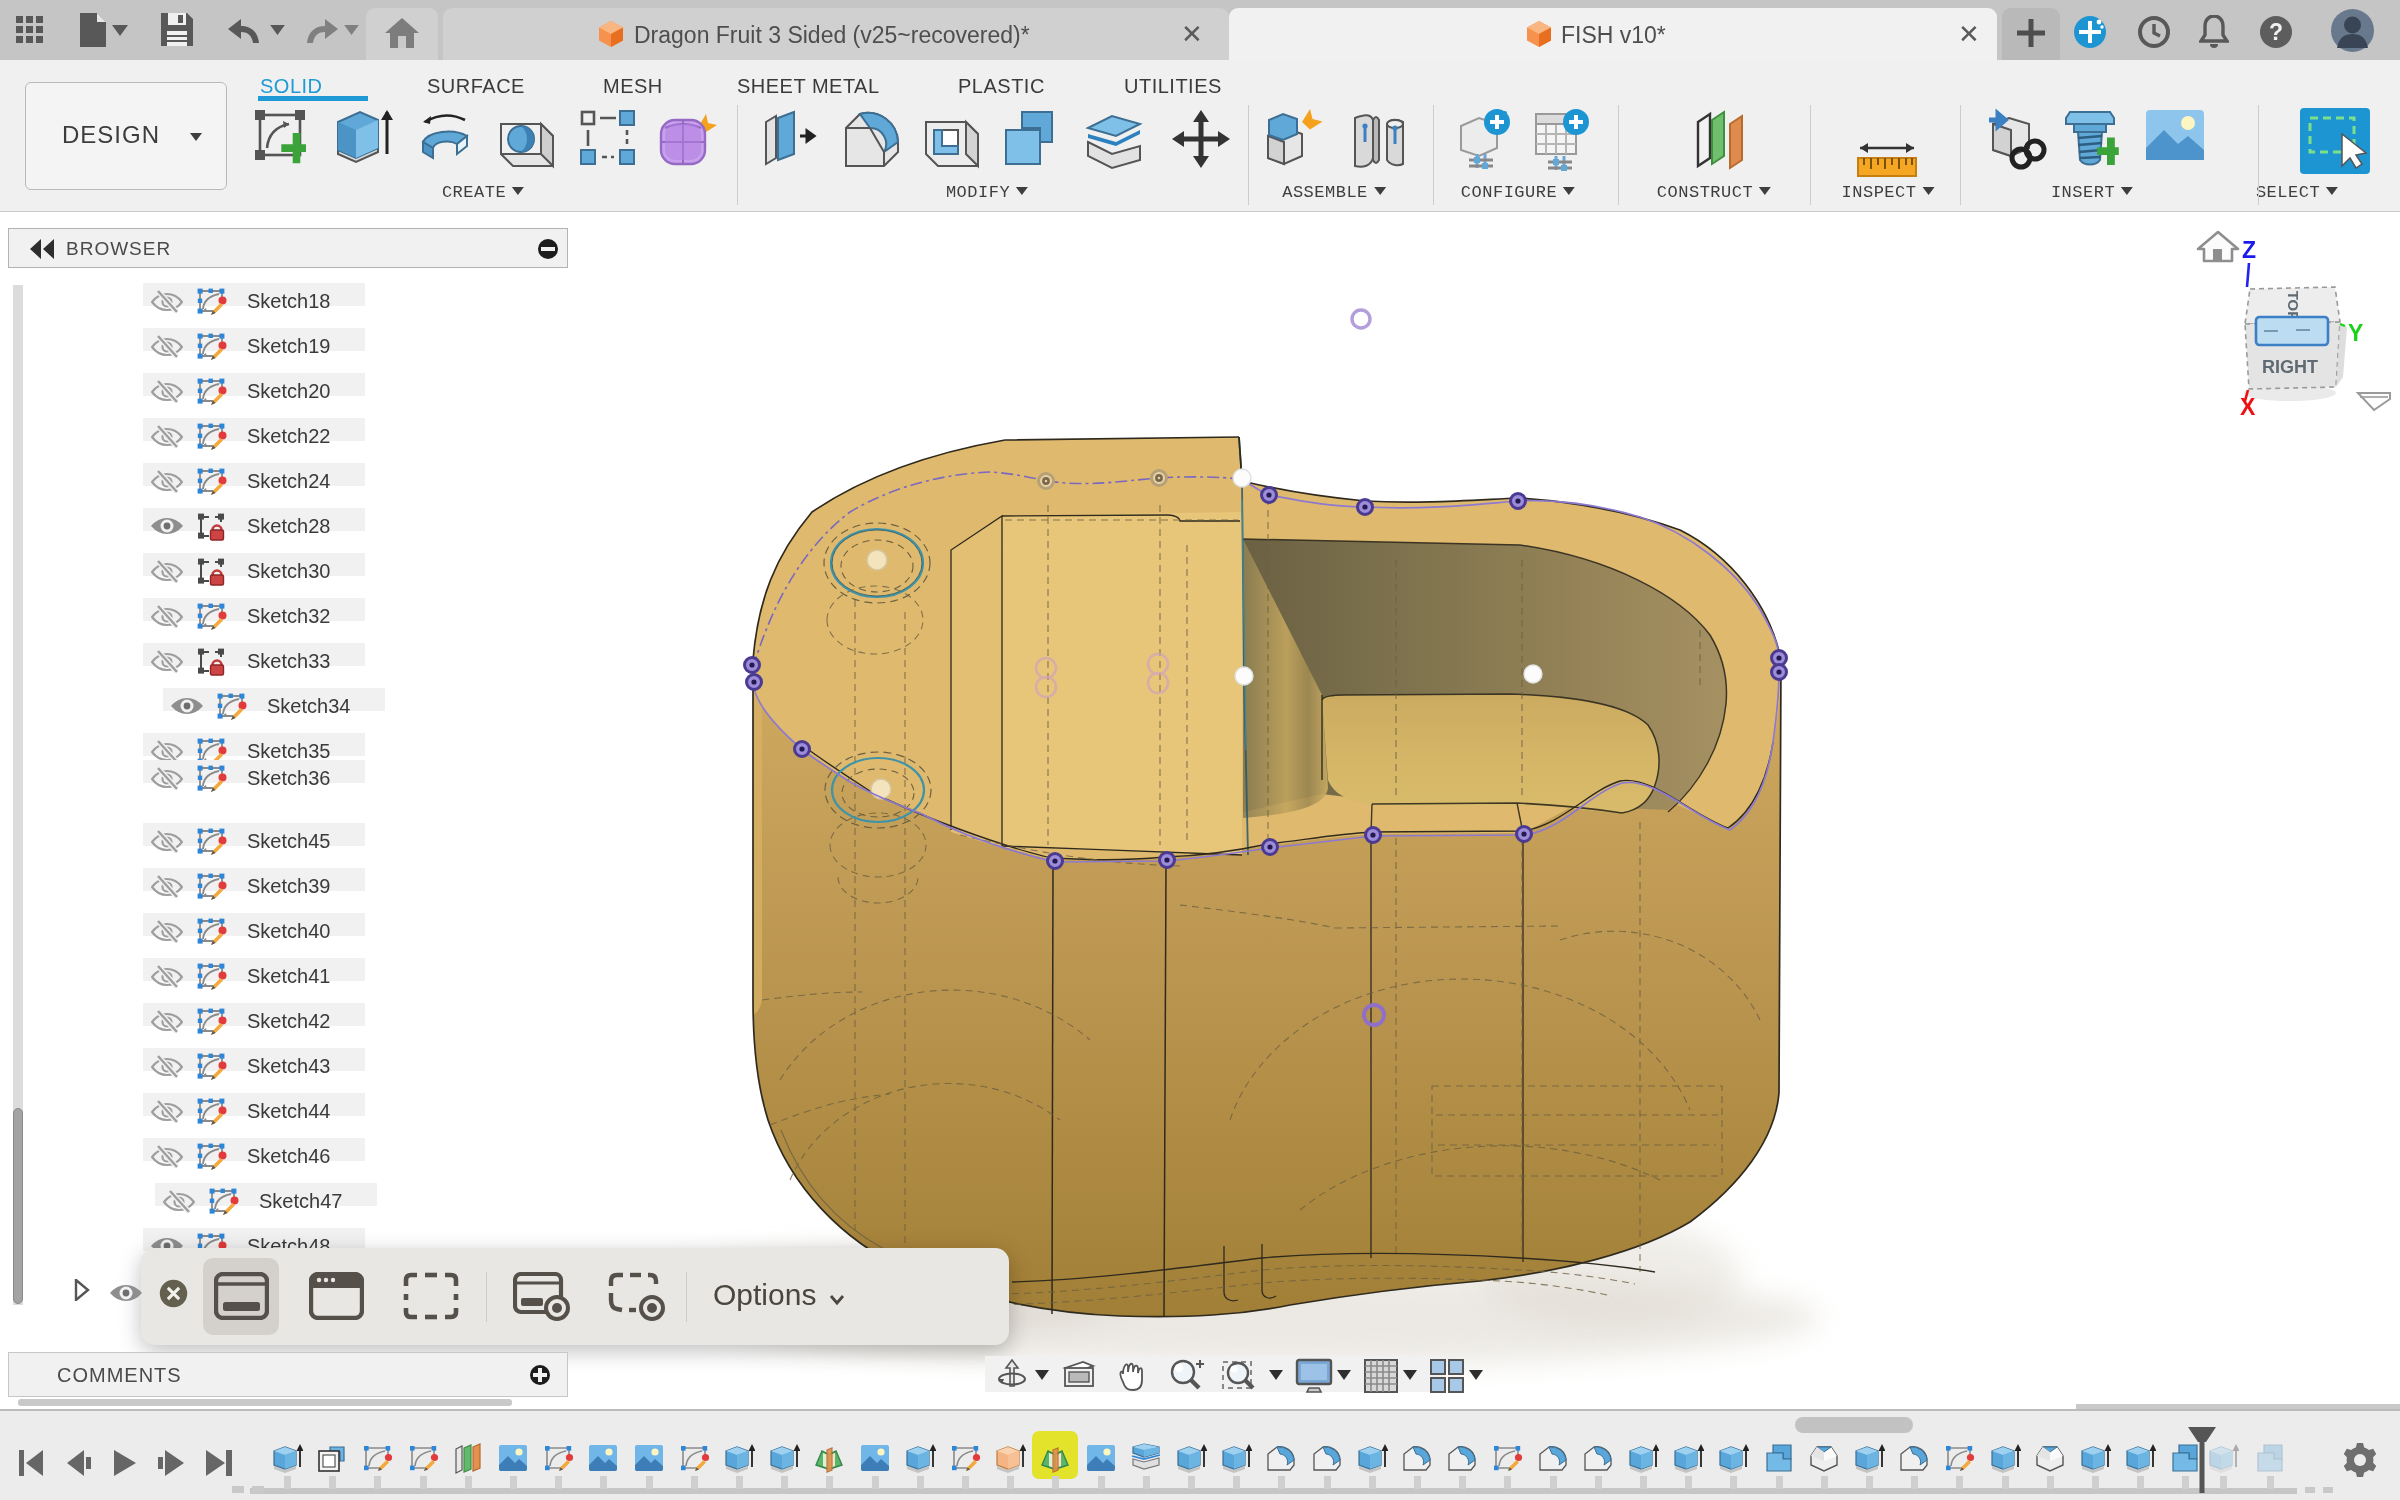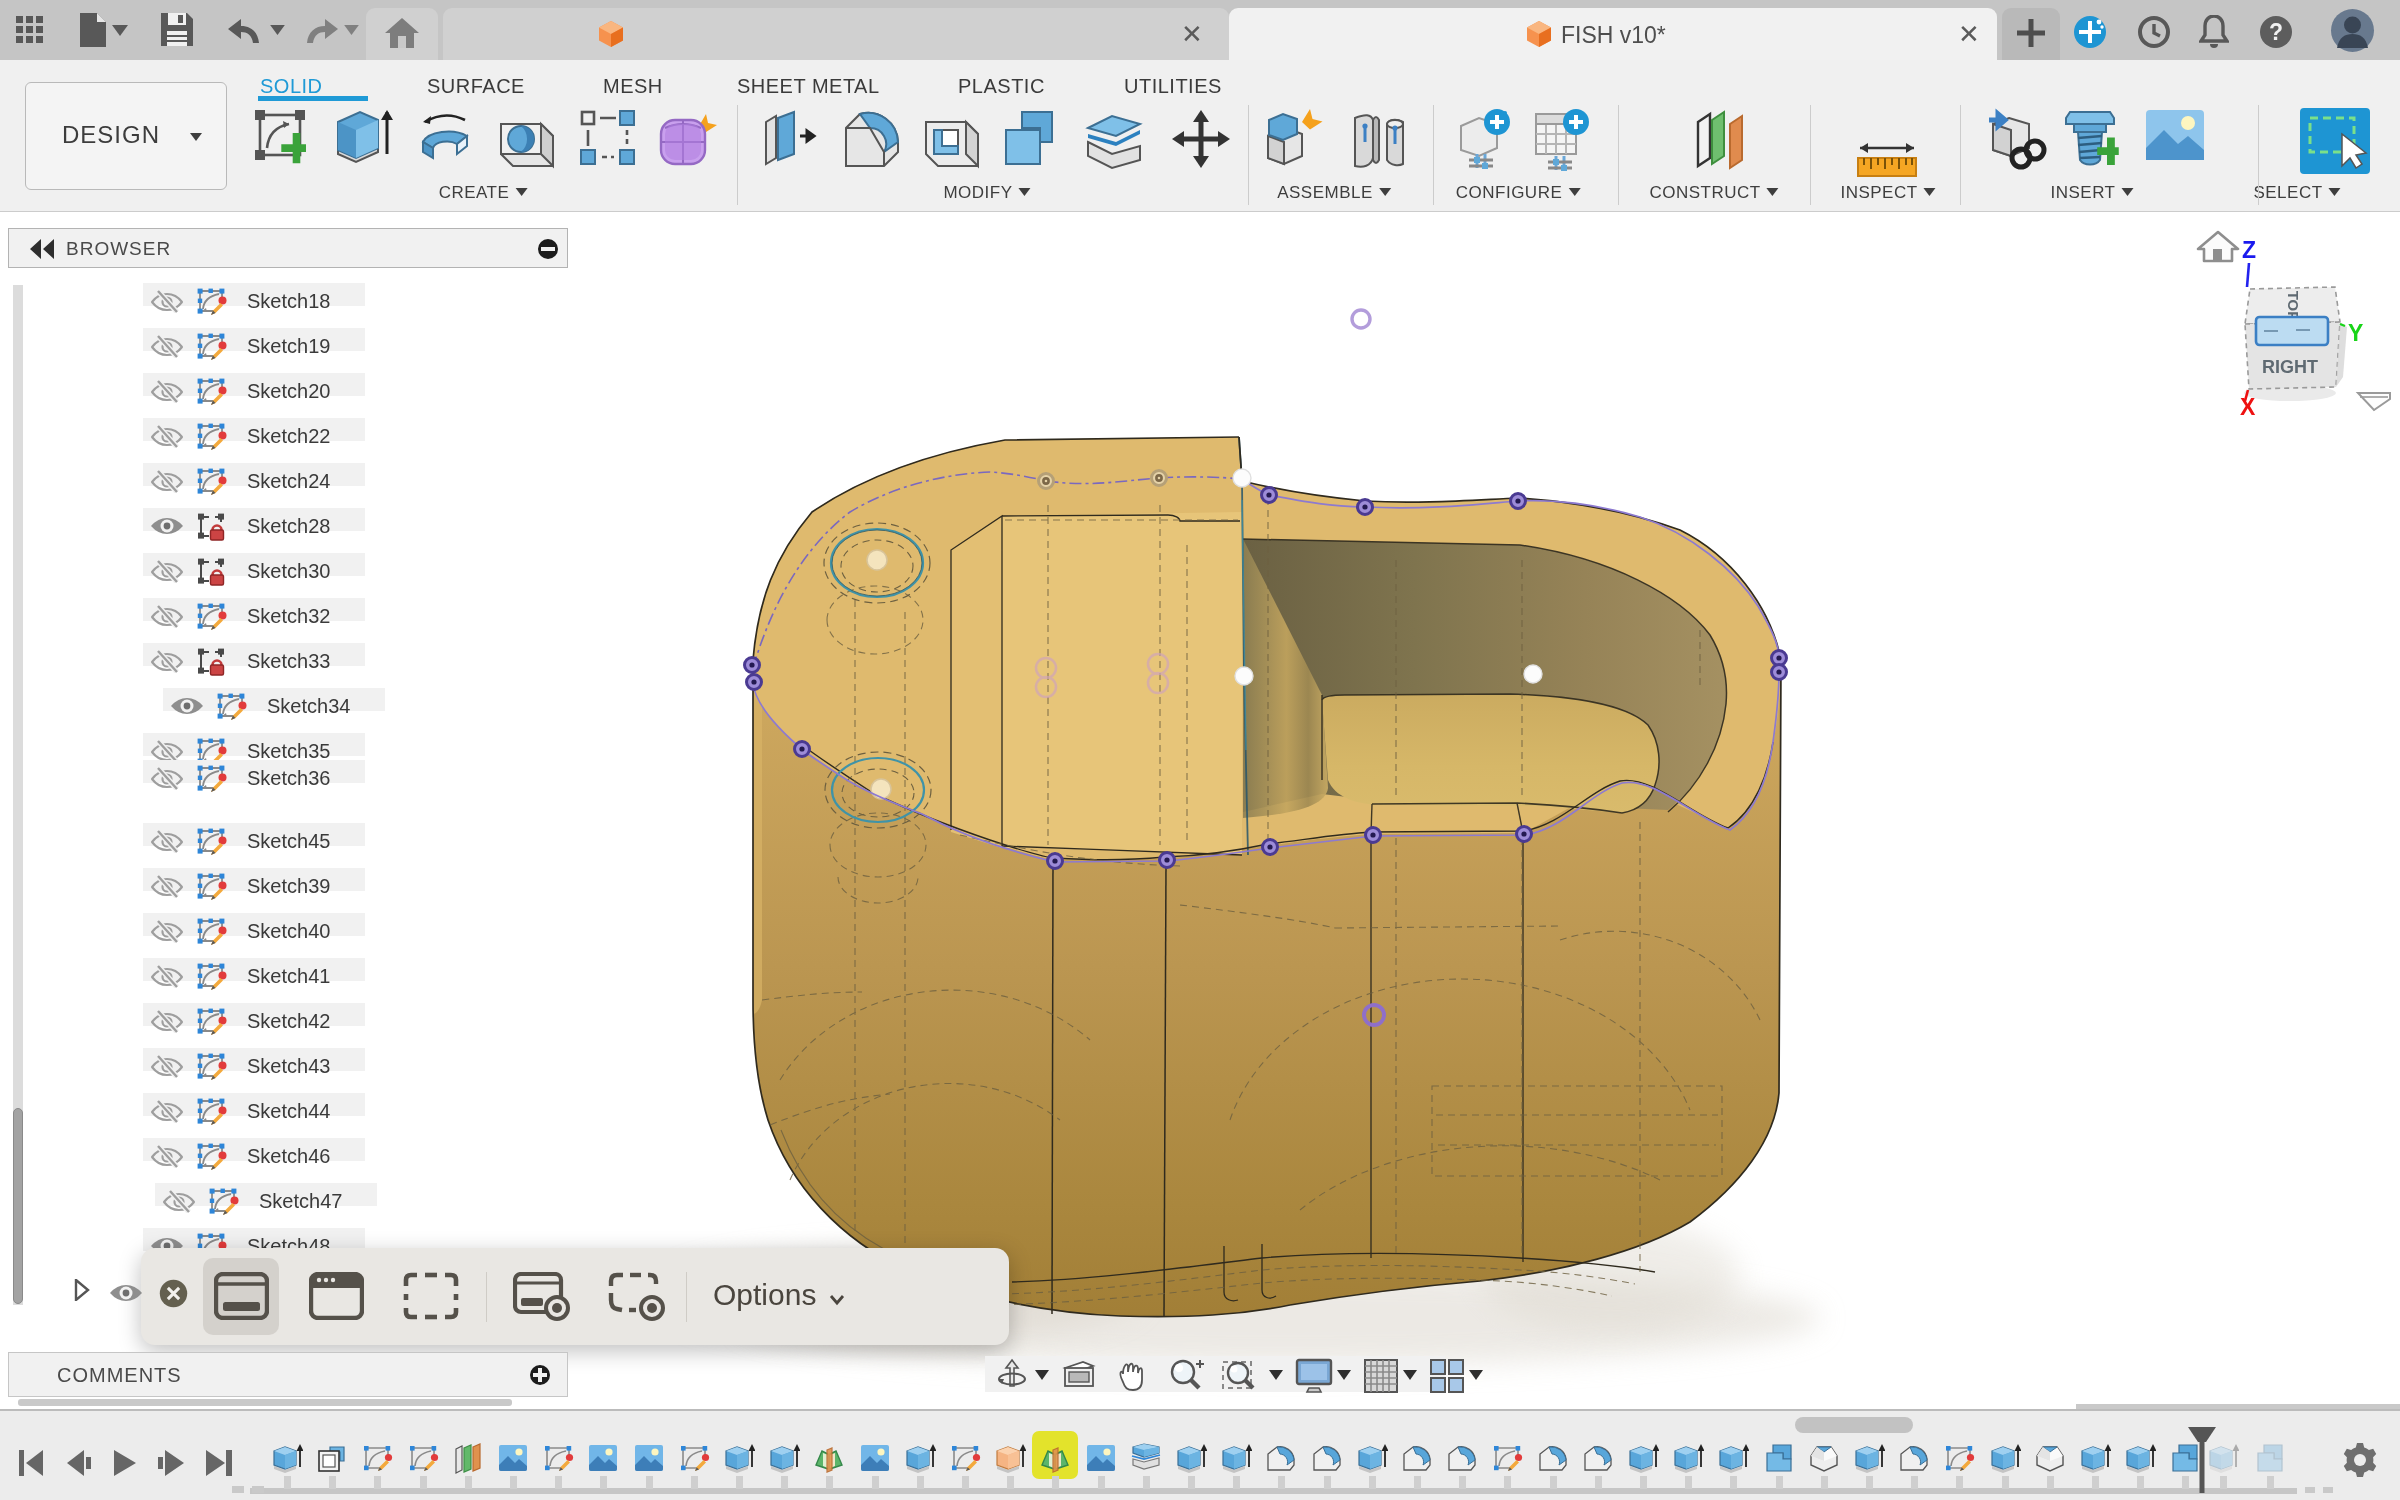--- a/index.html
+++ b/index.html
@@ -15,21 +15,21 @@
 #fishtab { left:1229px; width:768px; background:#f1f1f1; }
 #plustab { left:2002px; width:58px; background:#b9b9b9; }
 .tabtxt { position:absolute; top:0; height:52px; line-height:54px; font-size:23px; color:#4e4e4e; white-space:nowrap; }
 .closex { position:absolute; top:0px; height:52px; line-height:52px; font-size:26px; color:#5a5a5a; }
 .tbico { position:absolute; top:0; }
 
 #ribbon { position:absolute; left:0; top:60px; width:2400px; height:152px; background:#f0f0f0; border-bottom:1px solid #ccc; }
 #designbox { position:absolute; left:25px; top:22px; width:202px; height:108px; border:1px solid #b9b9b9; border-radius:6px; background:#f4f4f4; }
 #designbox span.dt { position:absolute; left:36px; top:38px; font-size:24px; color:#3c3c3c; letter-spacing:1px; }
 .rtab { position:absolute; top:15px; font-size:20px; color:#3a3a3a; letter-spacing:0.5px; }
-.grouplabel { position:absolute; top:123px; font-size:17px; color:#3e3e3e; letter-spacing:0.5px; transform:translateX(-50%); white-space:nowrap; }
+.grouplabel { position:absolute; top:123px; font-size:17px; color:#3e3e3e; letter-spacing:0.5px; transform:translateX(-50%); white-space:nowrap;font-family:Liberation Mono, monospace; }
 .gdiv { position:absolute; top:45px; width:1px; height:100px; background:#ccc; }
 .caret { display:inline-block; width:0; height:0; border-left:6px solid transparent; border-right:6px solid transparent; border-top:8px solid #3e3e3e; margin-left:6px; vertical-align:middle; position:relative; top:-2px; }
 .ribico { position:absolute; top:48px; }
 
 #browserhdr { position:absolute; left:8px; top:228px; width:560px; height:40px; background:#f1f1f1; border:1px solid #b3b3b3; }
 #browserhdr .t { position:absolute; left:57px; top:9px; font-size:19px; color:#4a4a4a; letter-spacing:1px; }
 .brow { position:absolute; left:143px; width:222px; height:23px; background:#f1f1f1; }
 .brow .lbl { position:absolute; left:104px; top:7px; font-size:20px; color:#3a3a3a; }
 .brow .beye { position:absolute; left:7px; top:6px; }
 .brow .bico { position:absolute; left:52px; top:2px; }
@@ -349,20 +349,21 @@
   <svg class="tbico" style="left:385px;top:18px;" width="34" height="30" viewBox="0 0 34 30">
       <path d="M17 0 L34 15 L29 15 L29 30 L5 30 L5 15 L0 15 Z" fill="#7d7d7d"></path>
       <rect x="13" y="18" width="8" height="12" fill="#c9c9c9"></rect>
     </svg>
   <div class="toptab" id="dragontab">
     <svg style="position:absolute;left:155px;top:13px;" width="26" height="26" viewBox="0 0 26 26">
         <path d="M13 0 L25 6.5 L25 19.5 L13 26 L1 19.5 L1 6.5 Z" fill="#f6924e"></path>
         <path d="M13 0 L25 6.5 L13 13 L1 6.5 Z" fill="#f9b680"></path>
         <path d="M13 13 L25 6.5 L25 19.5 L13 26 Z" fill="#e86f1f"></path>
       </svg>
+    <span class="tabtxt" style="left:191px;">Dragon Fruit 3 Sided (v25~recovered)*</span>
     <span class="closex" style="left:738px;">✕</span>
   </div>
   <div class="toptab" id="fishtab">
     <svg style="position:absolute;left:297px;top:13px;" width="26" height="26" viewBox="0 0 26 26">
         <path d="M13 0 L25 6.5 L25 19.5 L13 26 L1 19.5 L1 6.5 Z" fill="#f6924e"></path>
         <path d="M13 0 L25 6.5 L13 13 L1 6.5 Z" fill="#f9b680"></path>
         <path d="M13 13 L25 6.5 L25 19.5 L13 26 Z" fill="#e86f1f"></path>
       </svg>
     <span class="tabtxt" style="left:332px;">FISH v10*</span>
     <span class="closex" style="left:729px;">✕</span>

